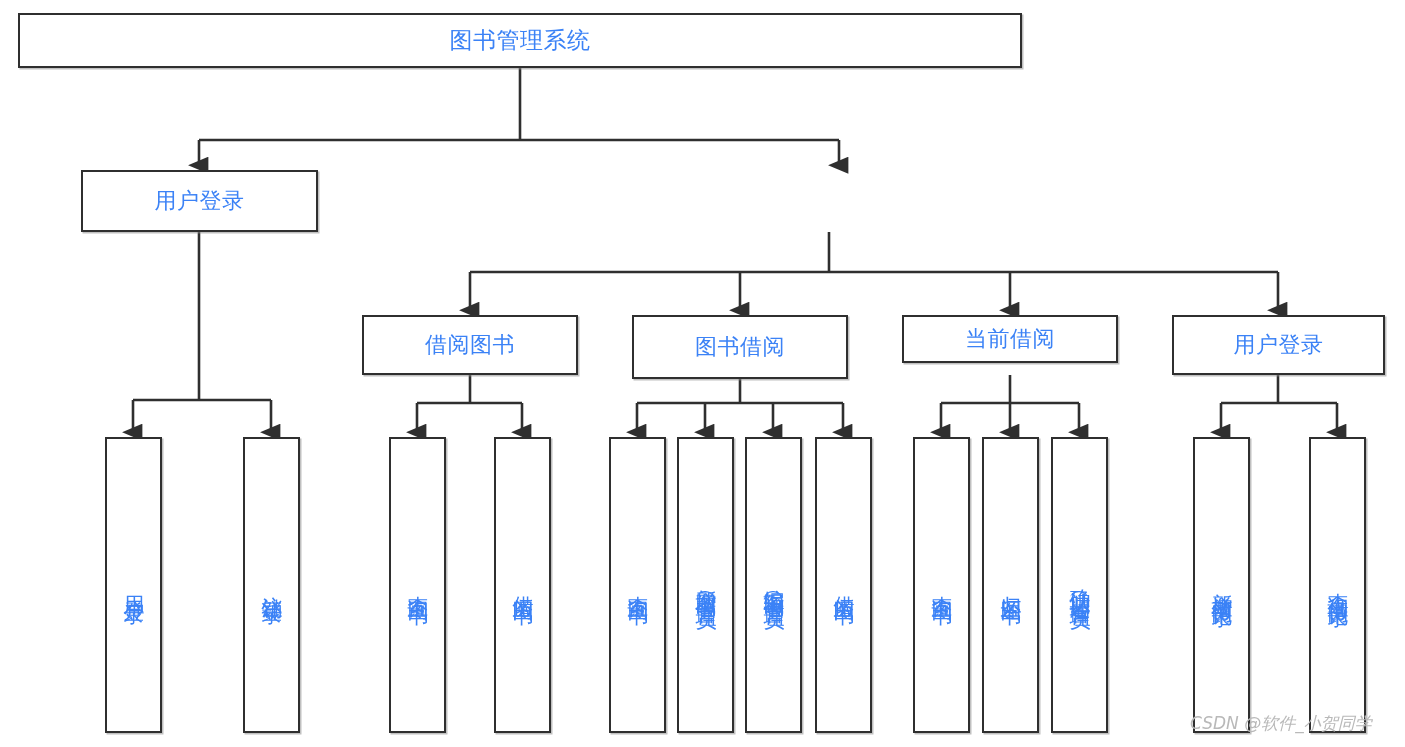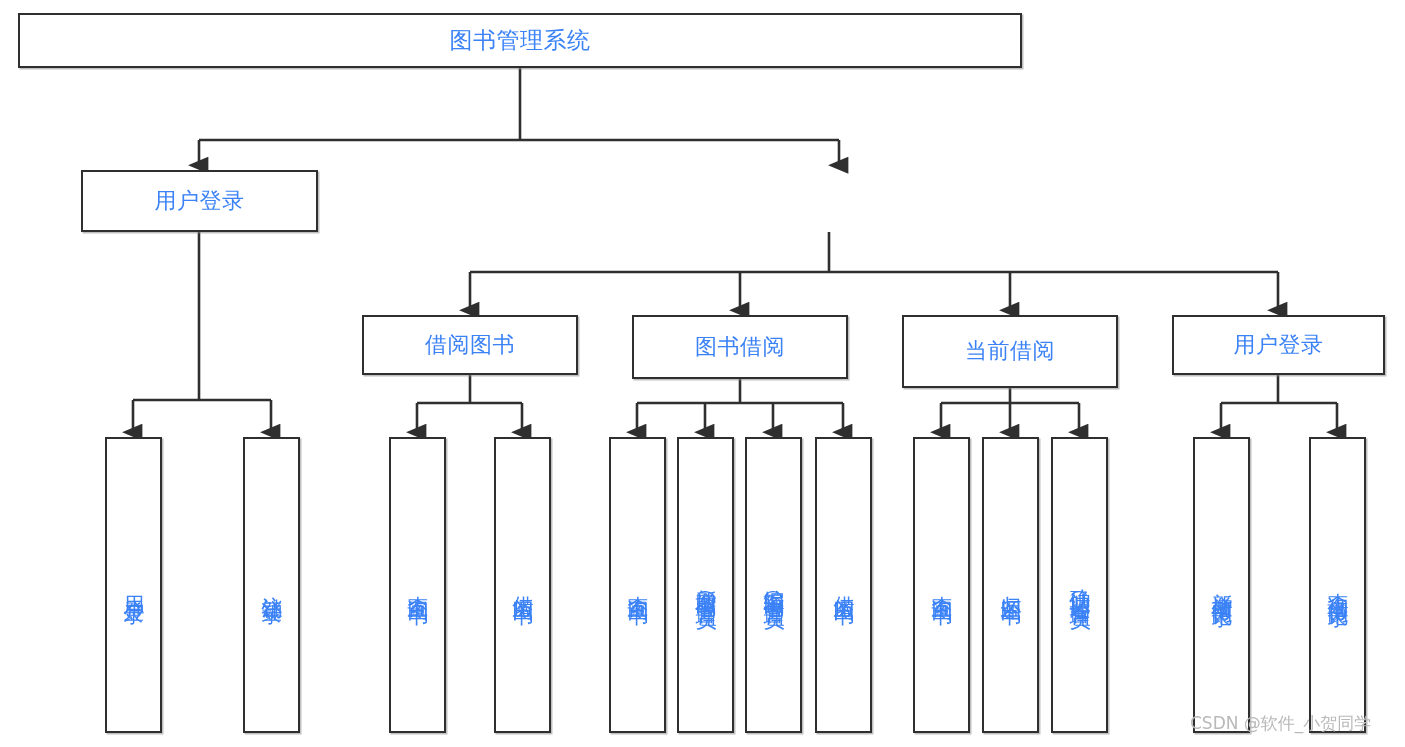--- a/index.html
+++ b/index.html
@@ -54,20 +54,21 @@
   }
   .node.root .node-label { font-size: 23px; }
   .watermark {
     position: absolute;
     left: 1190px;
     top: 712px;
     font-size: 17px;
     color: #b9b9b9;
     white-space: nowrap;
     font-family: "DejaVu Sans", "Liberation Sans", sans-serif;
+    font-style: italic;
   }
 </style>
 </head>
 <body>
 
 <div id="diagram-root">
 
   <svg class="edges" viewBox="0 0 1405 747">
     <defs>
       <marker id="arrow" markerWidth="10" markerHeight="10" refX="3.2" refY="4.2" orient="auto" markerUnits="strokeWidth">
@@ -125,21 +126,21 @@
   <div class="node" style="left:81px; top:170px; width:237px; height:62px;">
     <span class="node-label">用户登录</span>
   </div>
 
   <div class="node" style="left:362px; top:315px; width:216px; height:60px;">
     <span class="node-label">借阅图书</span>
   </div>
   <div class="node" style="left:632px; top:315px; width:216px; height:64px;">
     <span class="node-label">图书借阅</span>
   </div>
-  <div class="node" style="left:902px; top:315px; width:216px; height:73px;">
+  <div class="node" style="left:902px; top:315px; width:216px; height:48px;">
     <span class="node-label">当前借阅</span>
   </div>
   <div class="node" style="left:1172px; top:315px; width:213px; height:60px;">
     <span class="node-label">用户登录</span>
   </div>
 
   <div class="node vertical" style="left:105px; top:437px; width:57px; height:296px;">
     <span class="node-label">用户登录</span>
   </div>
   <div class="node vertical" style="left:243px; top:437px; width:57px; height:296px;">

